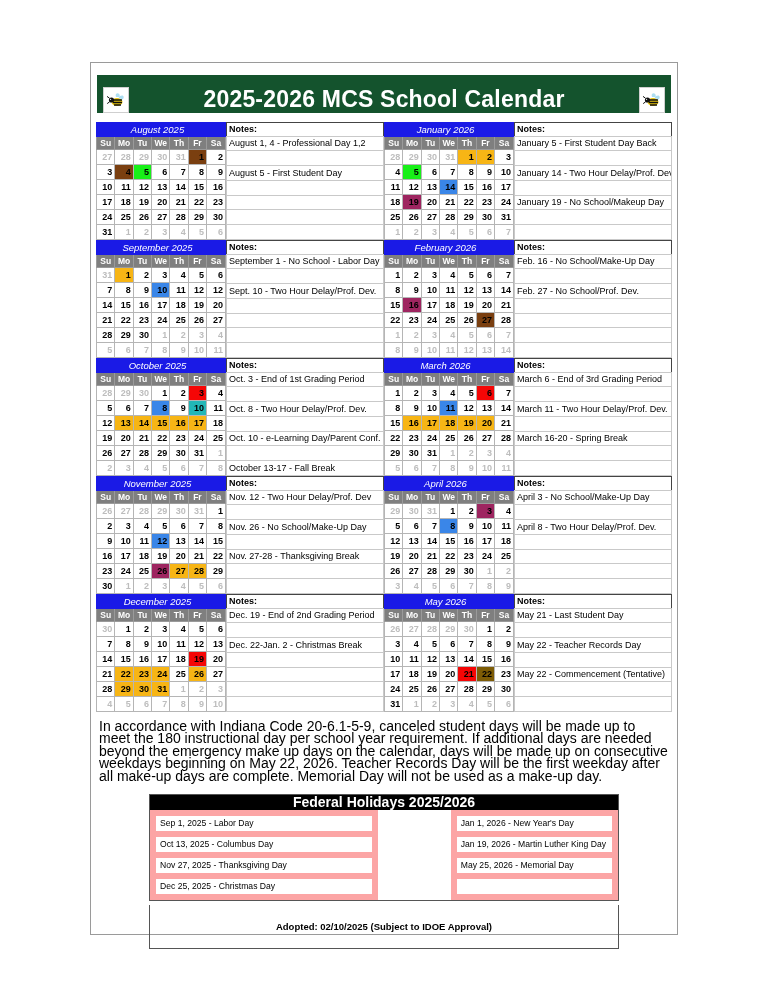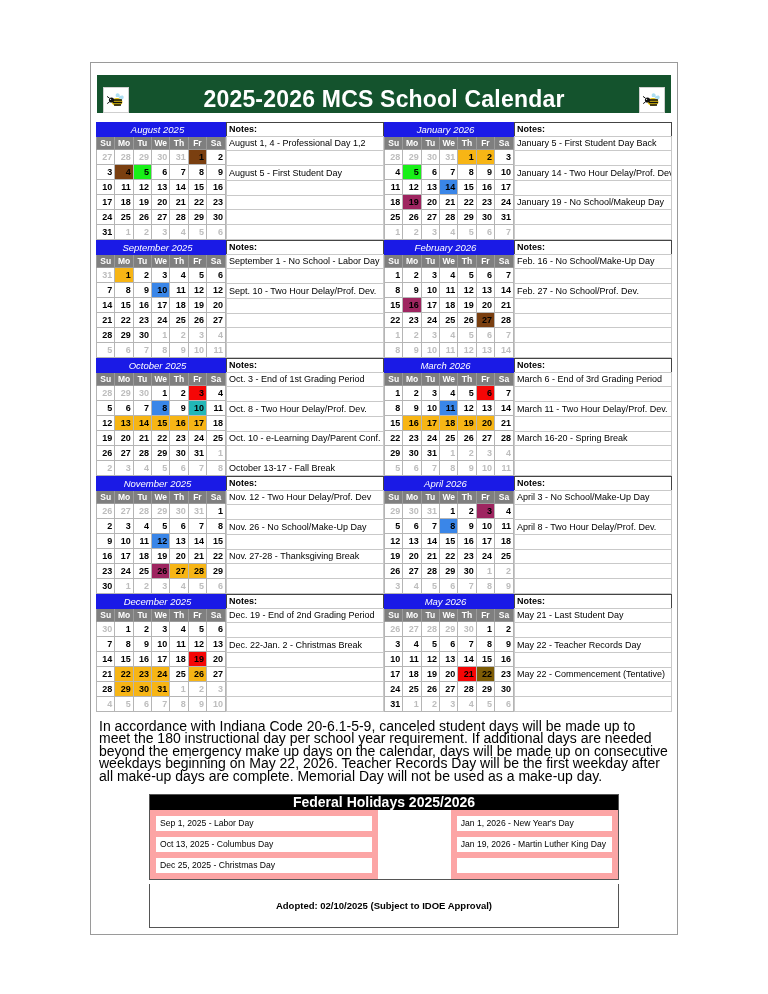--- a/index.html
+++ b/index.html
@@ -1247,20 +1247,25 @@
             <td class="left">Sep 1, 2025 - Labor Day</td>
             <td class="mid"></td>
             <td class="right">Jan 1, 2026 - New Year's Day</td>
           </tr>
           <tr>
             <td class="left">Oct 13, 2025 - Columbus Day</td>
             <td class="mid"></td>
             <td class="right">Jan 19, 2026 - Martin Luther King Day</td>
           </tr>
           <tr>
+            <td class="left">Nov 27, 2025 - Thanksgiving Day</td>
+            <td class="mid"></td>
+            <td class="right">May 25, 2026 - Memorial Day</td>
+          </tr>
+          <tr>
             <td class="left">Dec 25, 2025 - Christmas Day</td>
             <td class="mid"></td>
             <td class="right"></td>
           </tr>
         </tbody>
       </table>
   </div>
   <div class="adopted">Adopted: 02/10/2025 (Subject to IDOE Approval)</div>
 
 </div>

